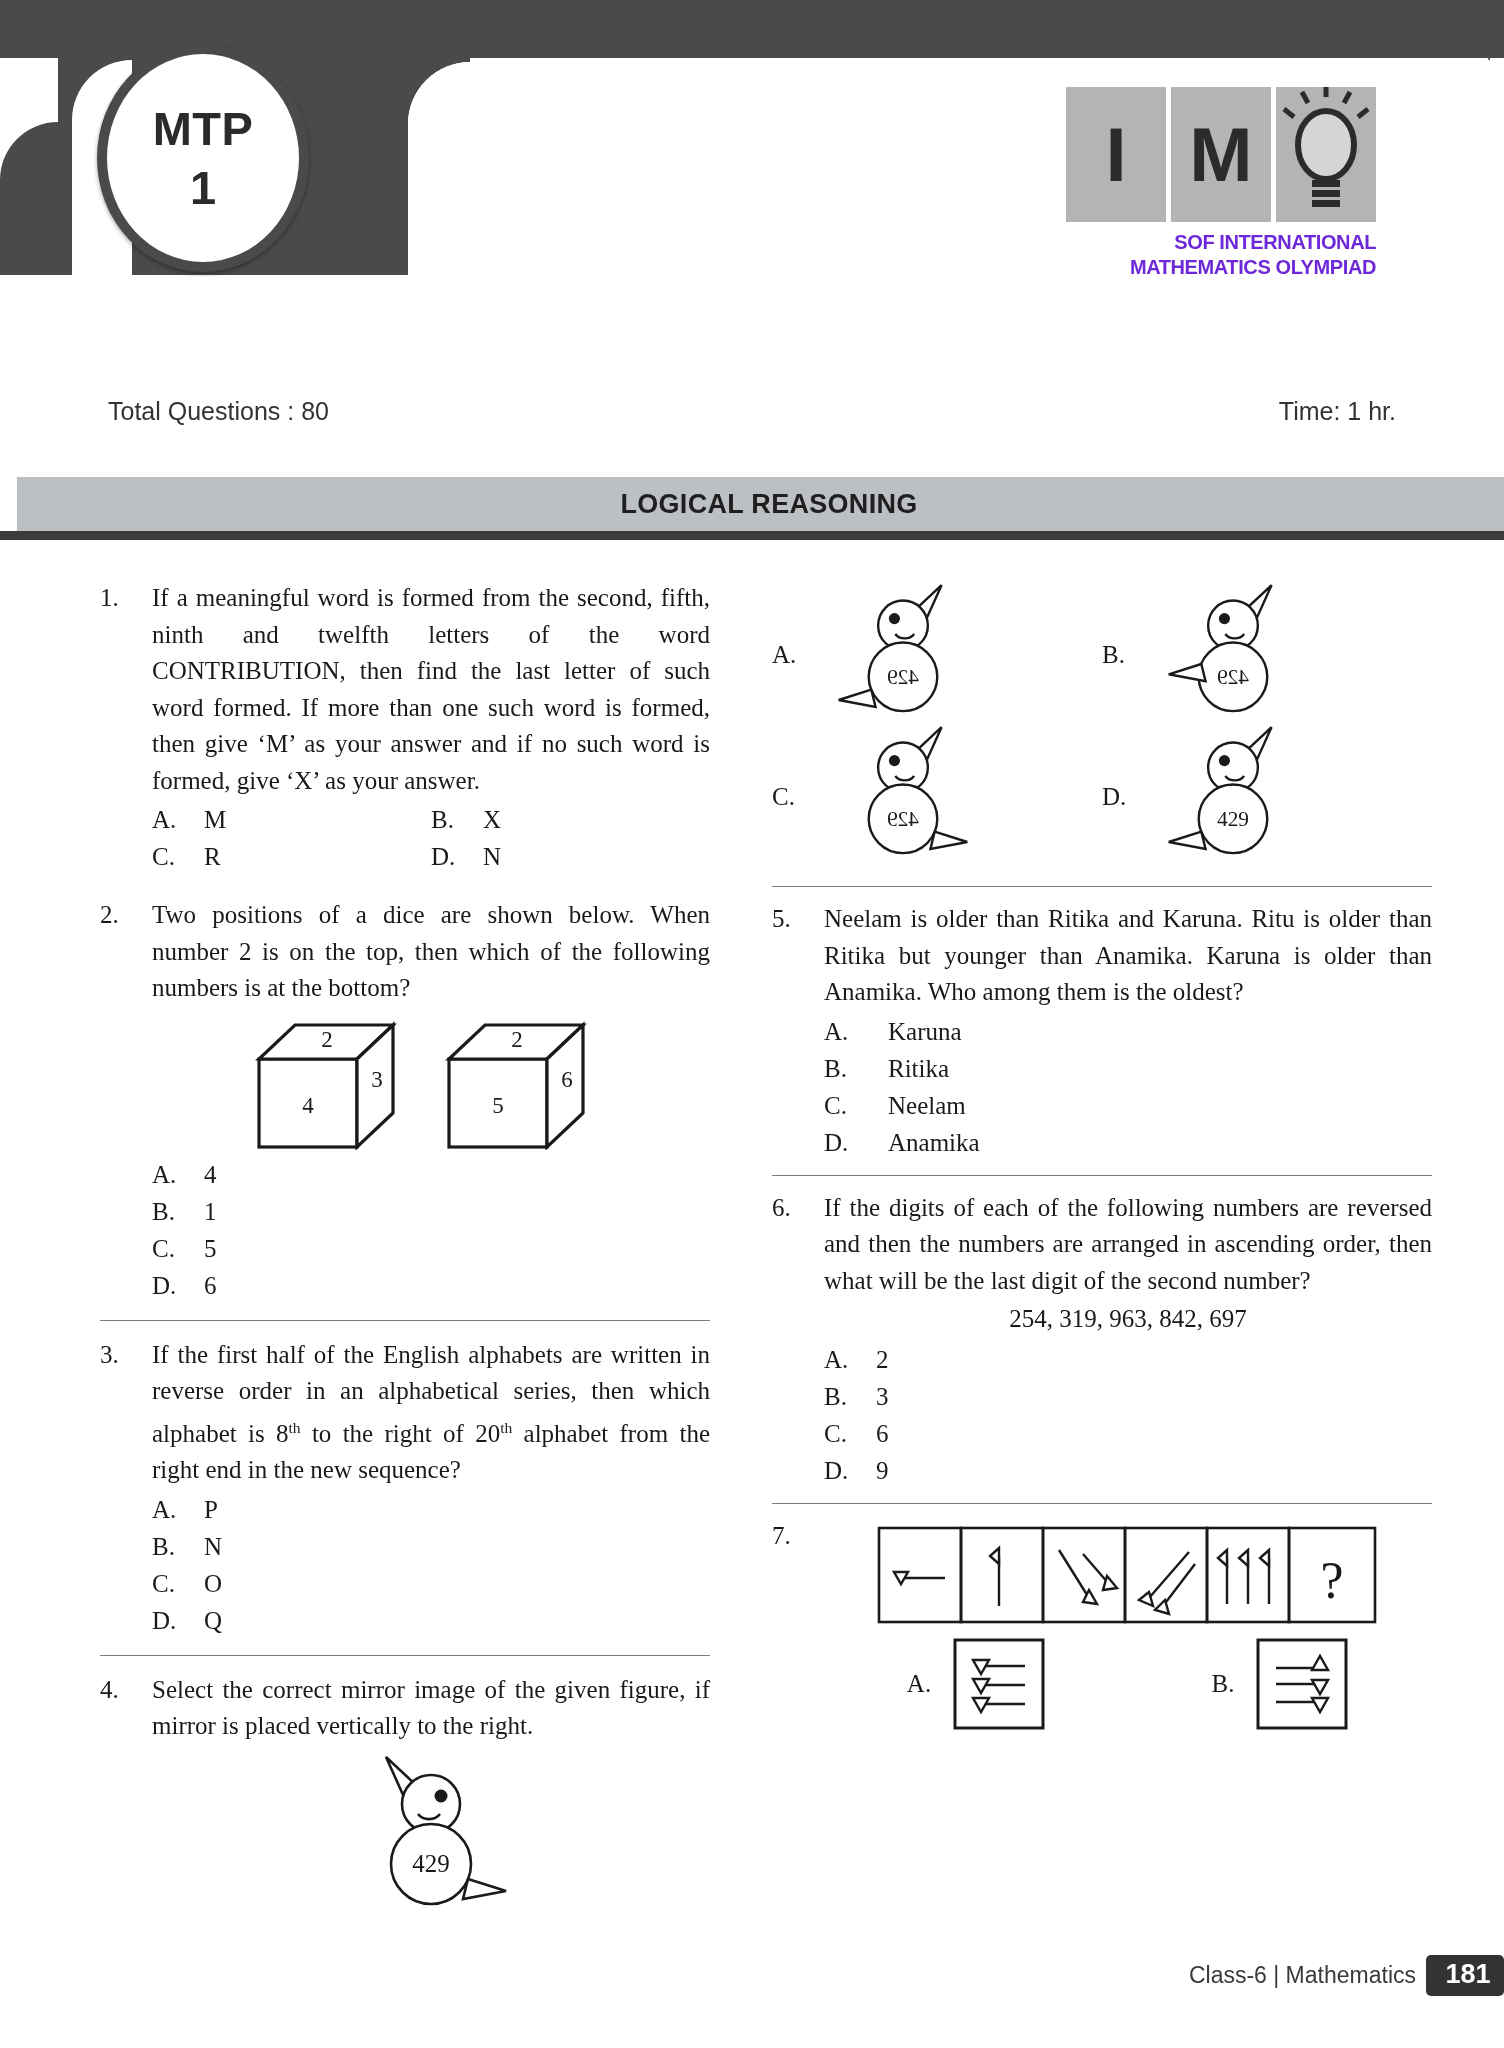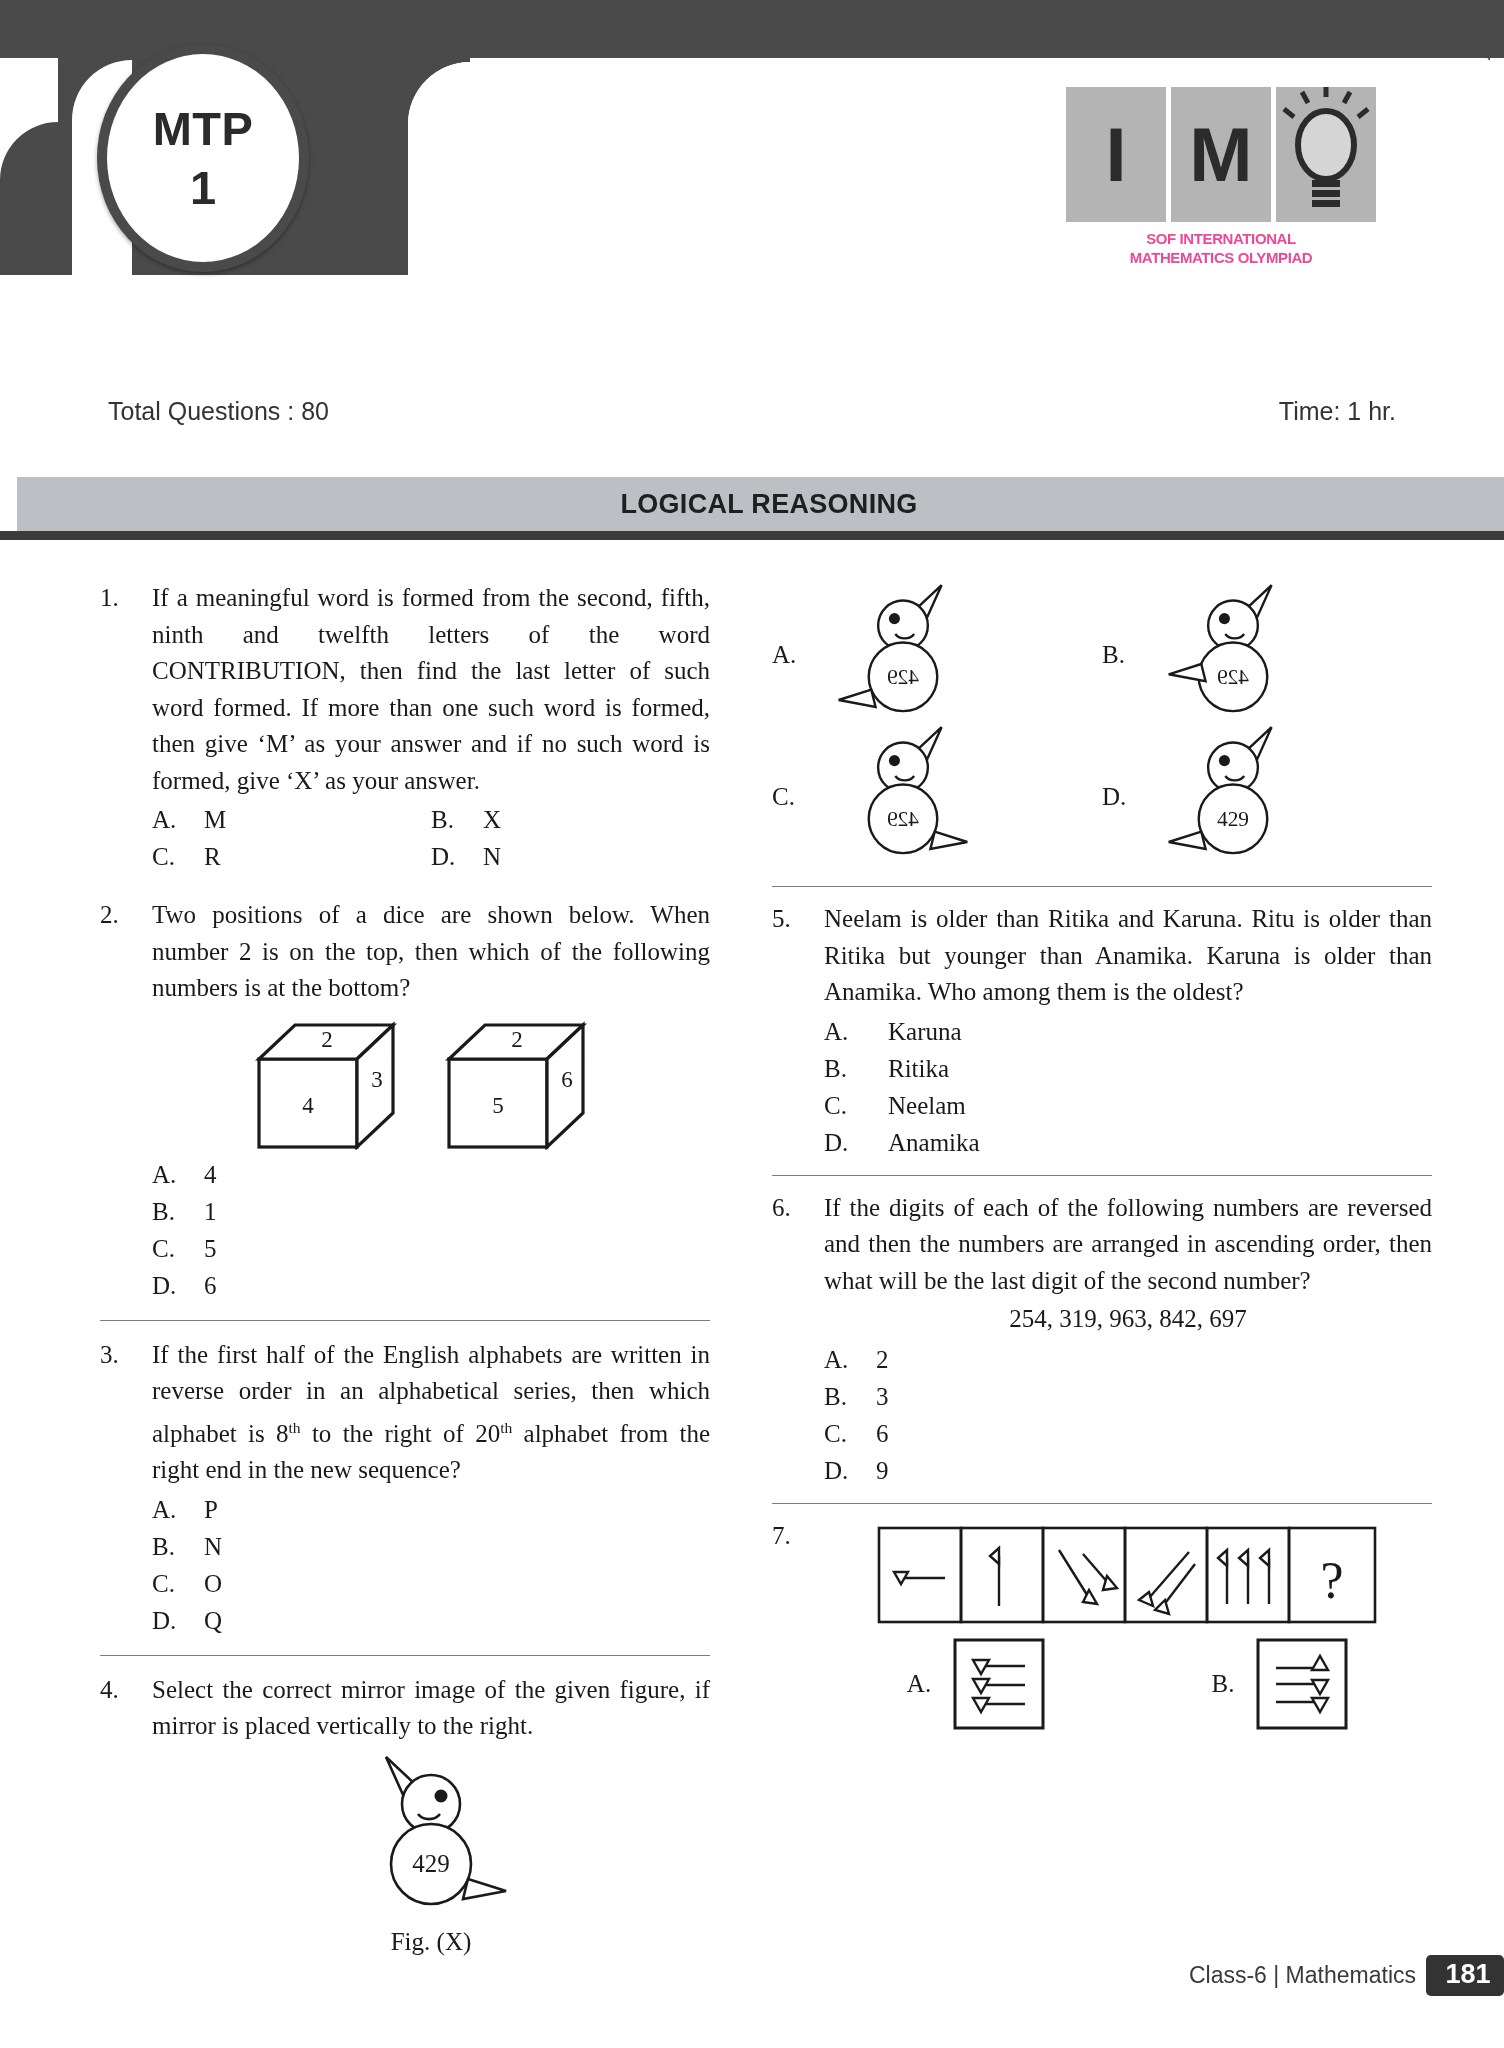--- a/index.html
+++ b/index.html
@@ -108,25 +108,25 @@
     position: relative;
   }
   .imo-letter {
     font-family: "Liberation Sans", sans-serif;
     font-weight: bold;
     font-size: 76px;
     color: #2b2b2b;
     line-height: 1;
   }
   .imo-sub {
-    text-align: center;
+    text-align: right;
     font-family: "Liberation Sans", sans-serif;
     font-weight: bold;
-    font-size: 15px;
-    color: #ec4899;
+    font-size: 20px;
+    color: #6d28d9;
     line-height: 1.25;
     margin-top: 8px;
     letter-spacing: -0.4px;
   }
 
   
   .meta-row {
     position: absolute;
     left: 0;
     top: 390px;
@@ -480,21 +480,20 @@
                 <path d="M70,34 L40,6 L58,46 Z"></path>
                 <circle cx="85" cy="53" r="29"></circle>
                 <circle cx="85" cy="113" r="40"></circle>
                 <path d="M122,128 L160,140 L117,148 Z"></path>
               </g>
               <circle cx="95" cy="45" r="6.5" fill="#1a1a1a"></circle>
               <path d="M72,63 a13,11 0 0 0 22,0" stroke="#1a1a1a" stroke-width="2.6" fill="none"></path>
               <text x="85" y="121" font-family="Liberation Serif, serif" font-size="25" fill="#1a1a1a" text-anchor="middle">429</text>
             </svg>
           </div>
-          <div class="figcap">Fig. (X)</div>
         </div>
       </div>
 
     </div>
 
     <div class="col col-right">
 
       <div>
         <div style="display:flex;">
           <div class="opt-fig" style="width:50%;">

